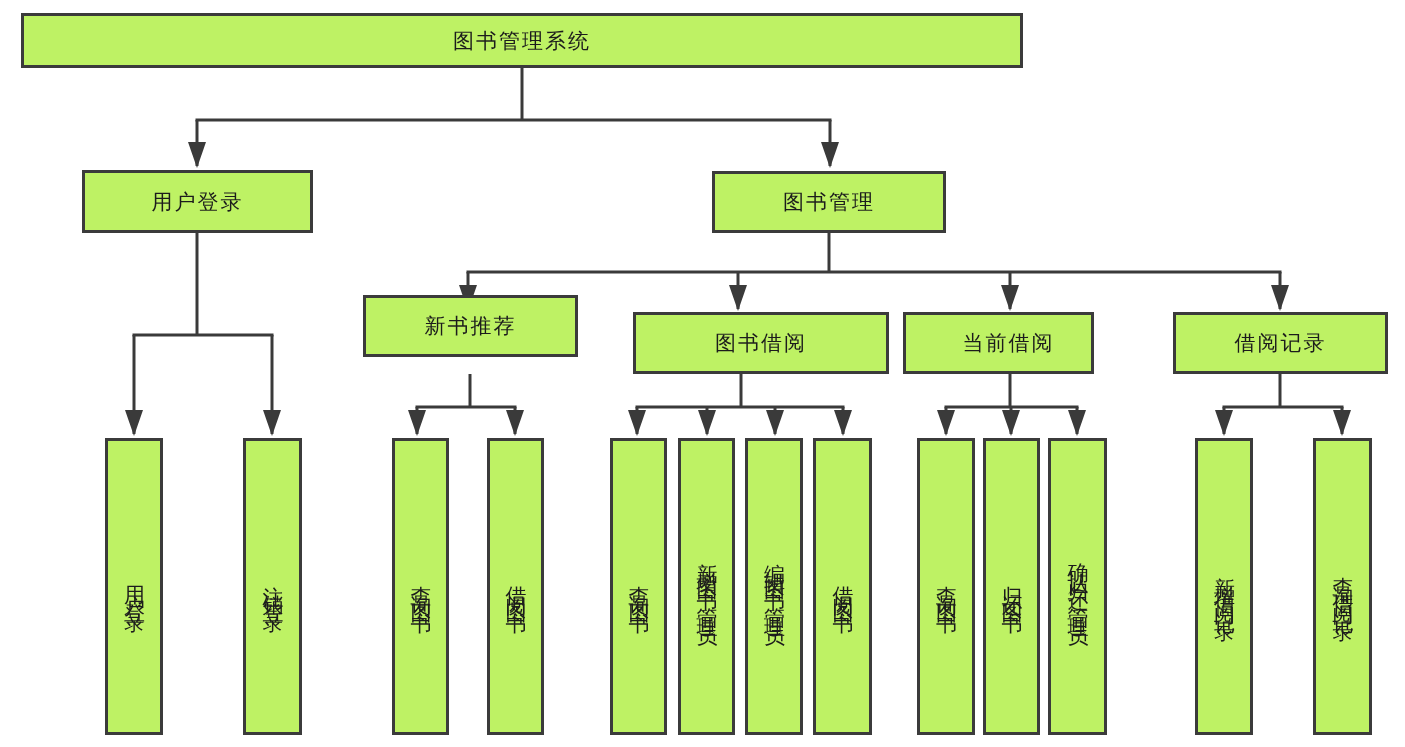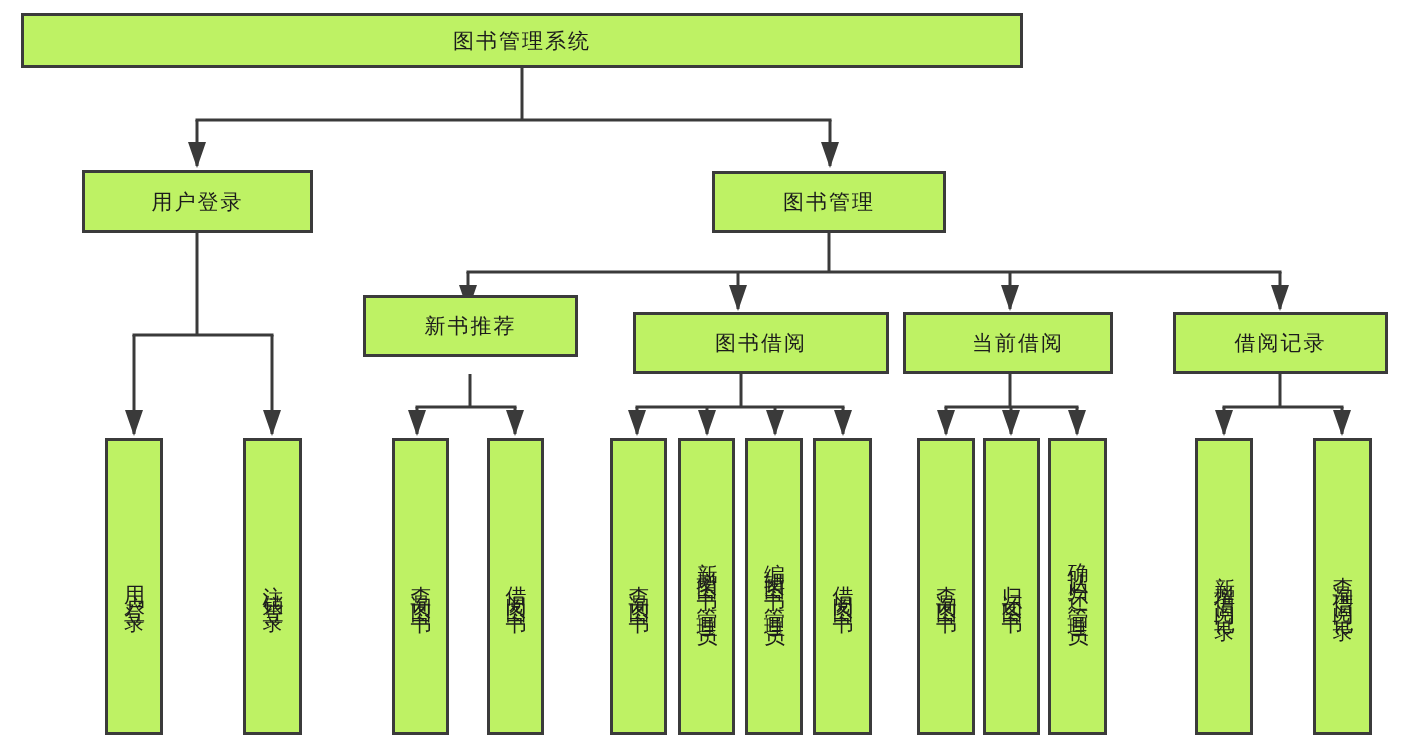--- a/index.html
+++ b/index.html
@@ -123,21 +123,21 @@
   <div class="box" style="left:712px; top:171px; width:234px; height:62px;">
     <span class="lbl">图书管理</span>
   </div>
 
   <div class="box" style="left:363px; top:295px; width:215px; height:62px;">
     <span class="lbl">新书推荐</span>
   </div>
   <div class="box" style="left:633px; top:312px; width:256px; height:62px;">
     <span class="lbl">图书借阅</span>
   </div>
-  <div class="box" style="left:903px; top:312px; width:210px; height:62px;padding-left:20px;">
+  <div class="box" style="left:903px; top:312px; width:191px; height:62px;padding-left:20px;">
     <span class="lbl">当前借阅</span>
   </div>
   <div class="box" style="left:1173px; top:312px; width:215px; height:62px;">
     <span class="lbl">借阅记录</span>
   </div>
 
   <div class="box vbox" style="left:105px; top:438px; width:58px; height:297px;">
     <span class="lbl">用户登录</span>
   </div>
   <div class="box vbox" style="left:243px; top:438px; width:59px; height:297px;">

